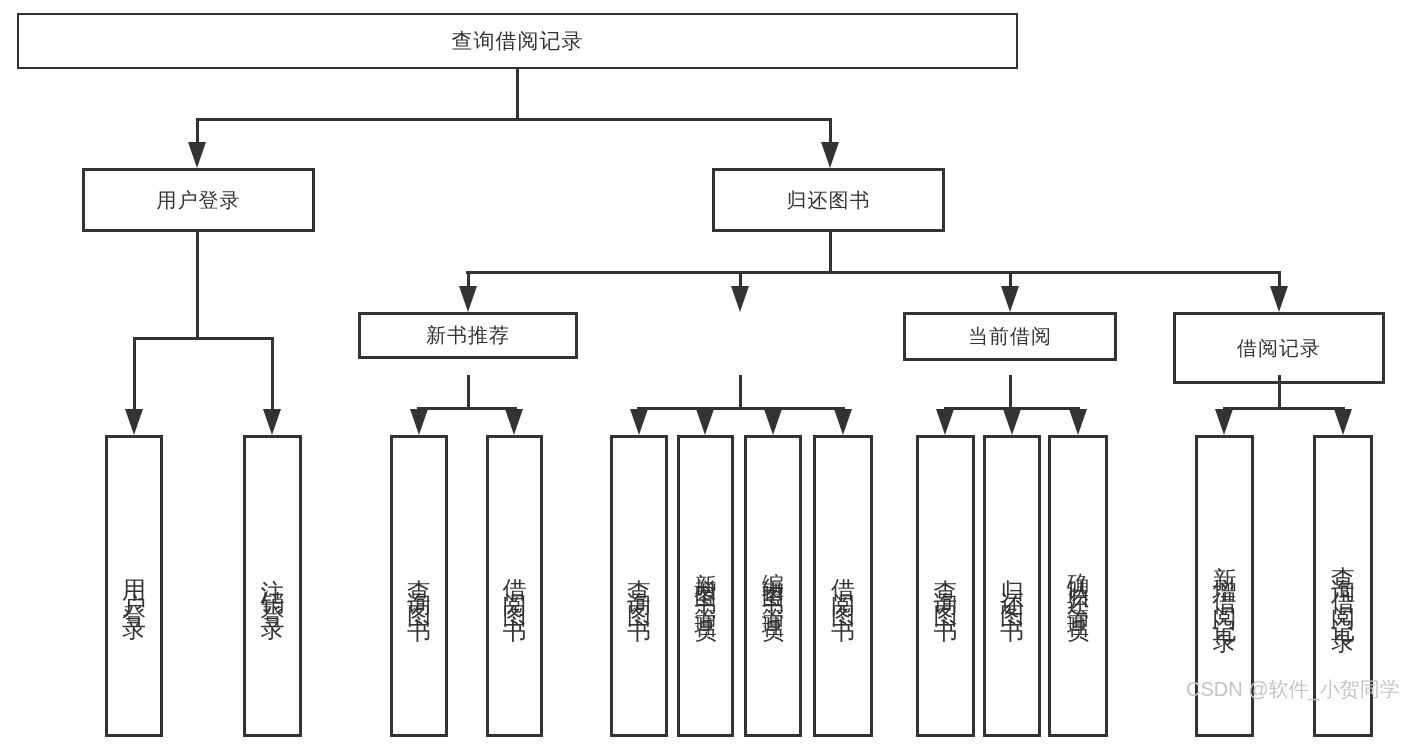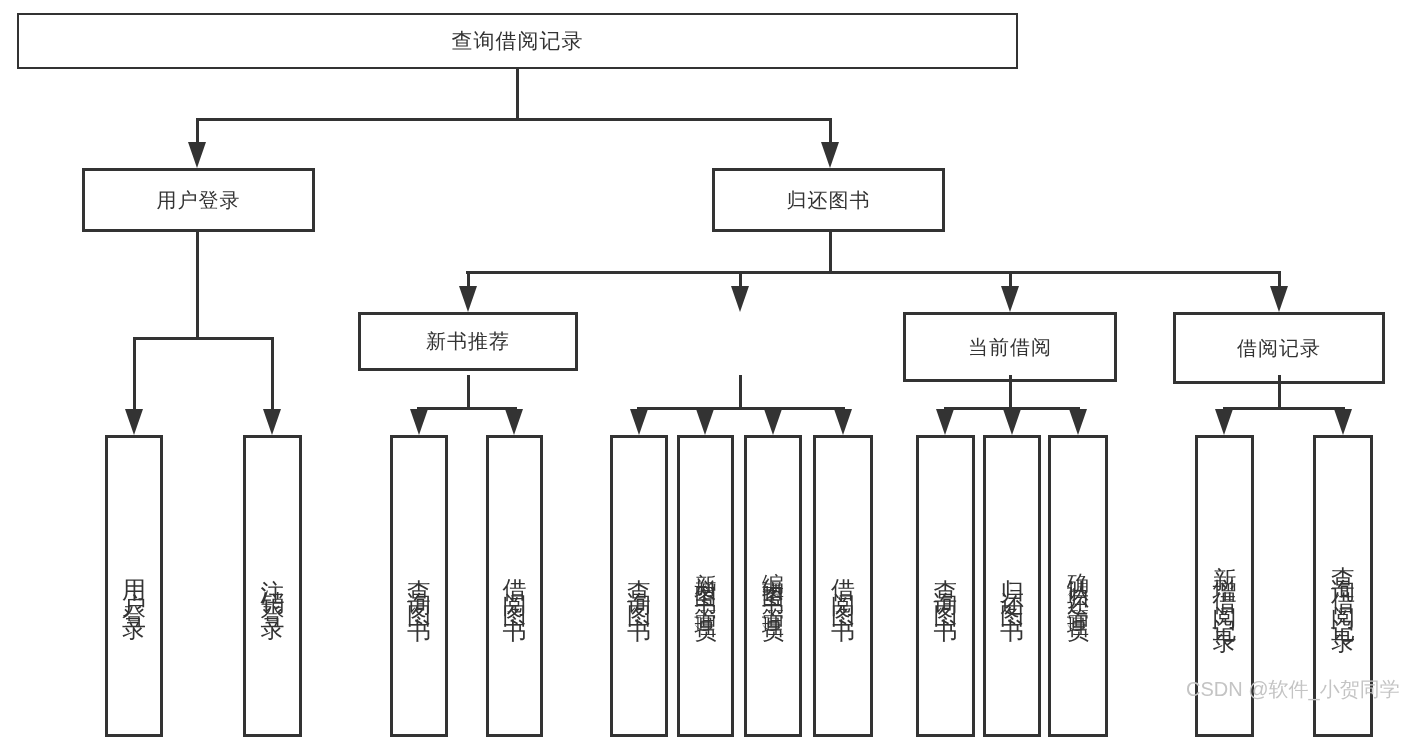--- a/index.html
+++ b/index.html
@@ -83,22 +83,22 @@
   <div class="hline" style="left:466px;top:271px;width:815px;"></div>
   <div class="vline" style="left:467px;top:271px;height:17px;"></div>
   <div class="vline" style="left:739px;top:271px;height:17px;"></div>
   <div class="vline" style="left:1009px;top:271px;height:17px;"></div>
   <div class="vline" style="left:1278px;top:271px;height:17px;"></div>
   <div class="arrow" style="left:459px;top:286px;"></div>
   <div class="arrow" style="left:731px;top:286px;"></div>
   <div class="arrow" style="left:1001px;top:286px;"></div>
   <div class="arrow" style="left:1270px;top:286px;"></div>
 
-  <div class="box" style="left:358px;top:312px;width:220px;height:59px;">新书推荐</div>
-  <div class="box" style="left:903px;top:312px;width:214px;height:70px;">当前借阅</div>
+  <div class="box" style="left:358px;top:312px;width:220px;height:47px;">新书推荐</div>
+  <div class="box" style="left:903px;top:312px;width:214px;height:49px;">当前借阅</div>
   <div class="box" style="left:1173px;top:312px;width:212px;height:72px;text-align:center;">借阅记录</div>
 
   <div class="vline" style="left:467px;top:375px;height:35px;"></div>
   <div class="hline" style="left:417px;top:407px;width:100px;"></div>
   <div class="arrow" style="left:410px;top:409px;"></div>
   <div class="arrow" style="left:505px;top:409px;"></div>
 
   <div class="vline" style="left:739px;top:375px;height:35px;"></div>
   <div class="hline" style="left:637px;top:407px;width:208px;"></div>
   <div class="arrow" style="left:630px;top:409px;"></div>

